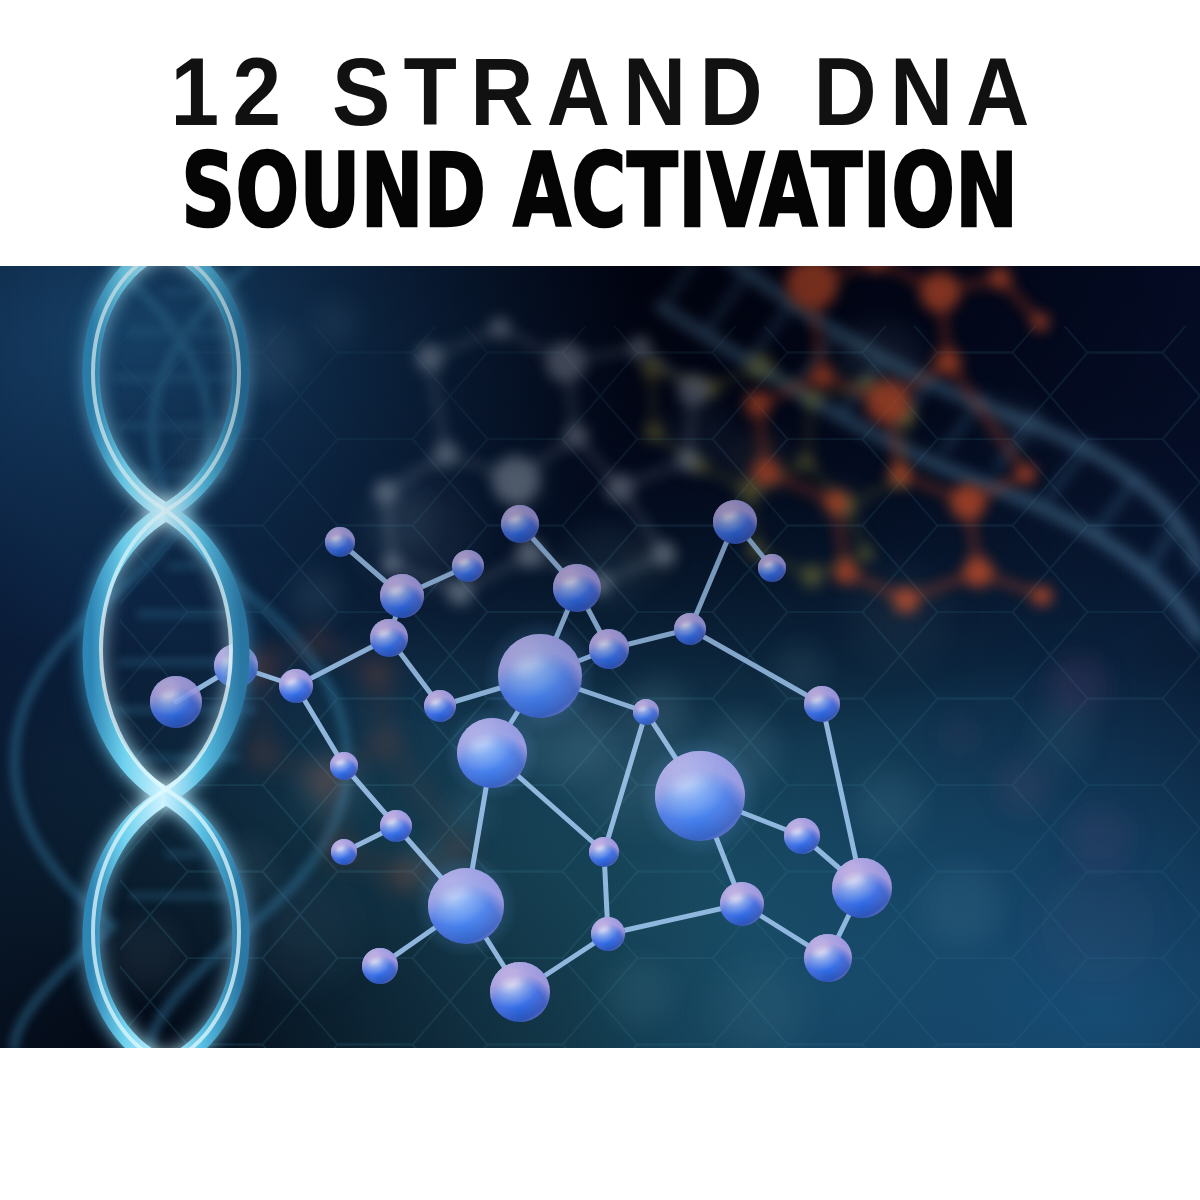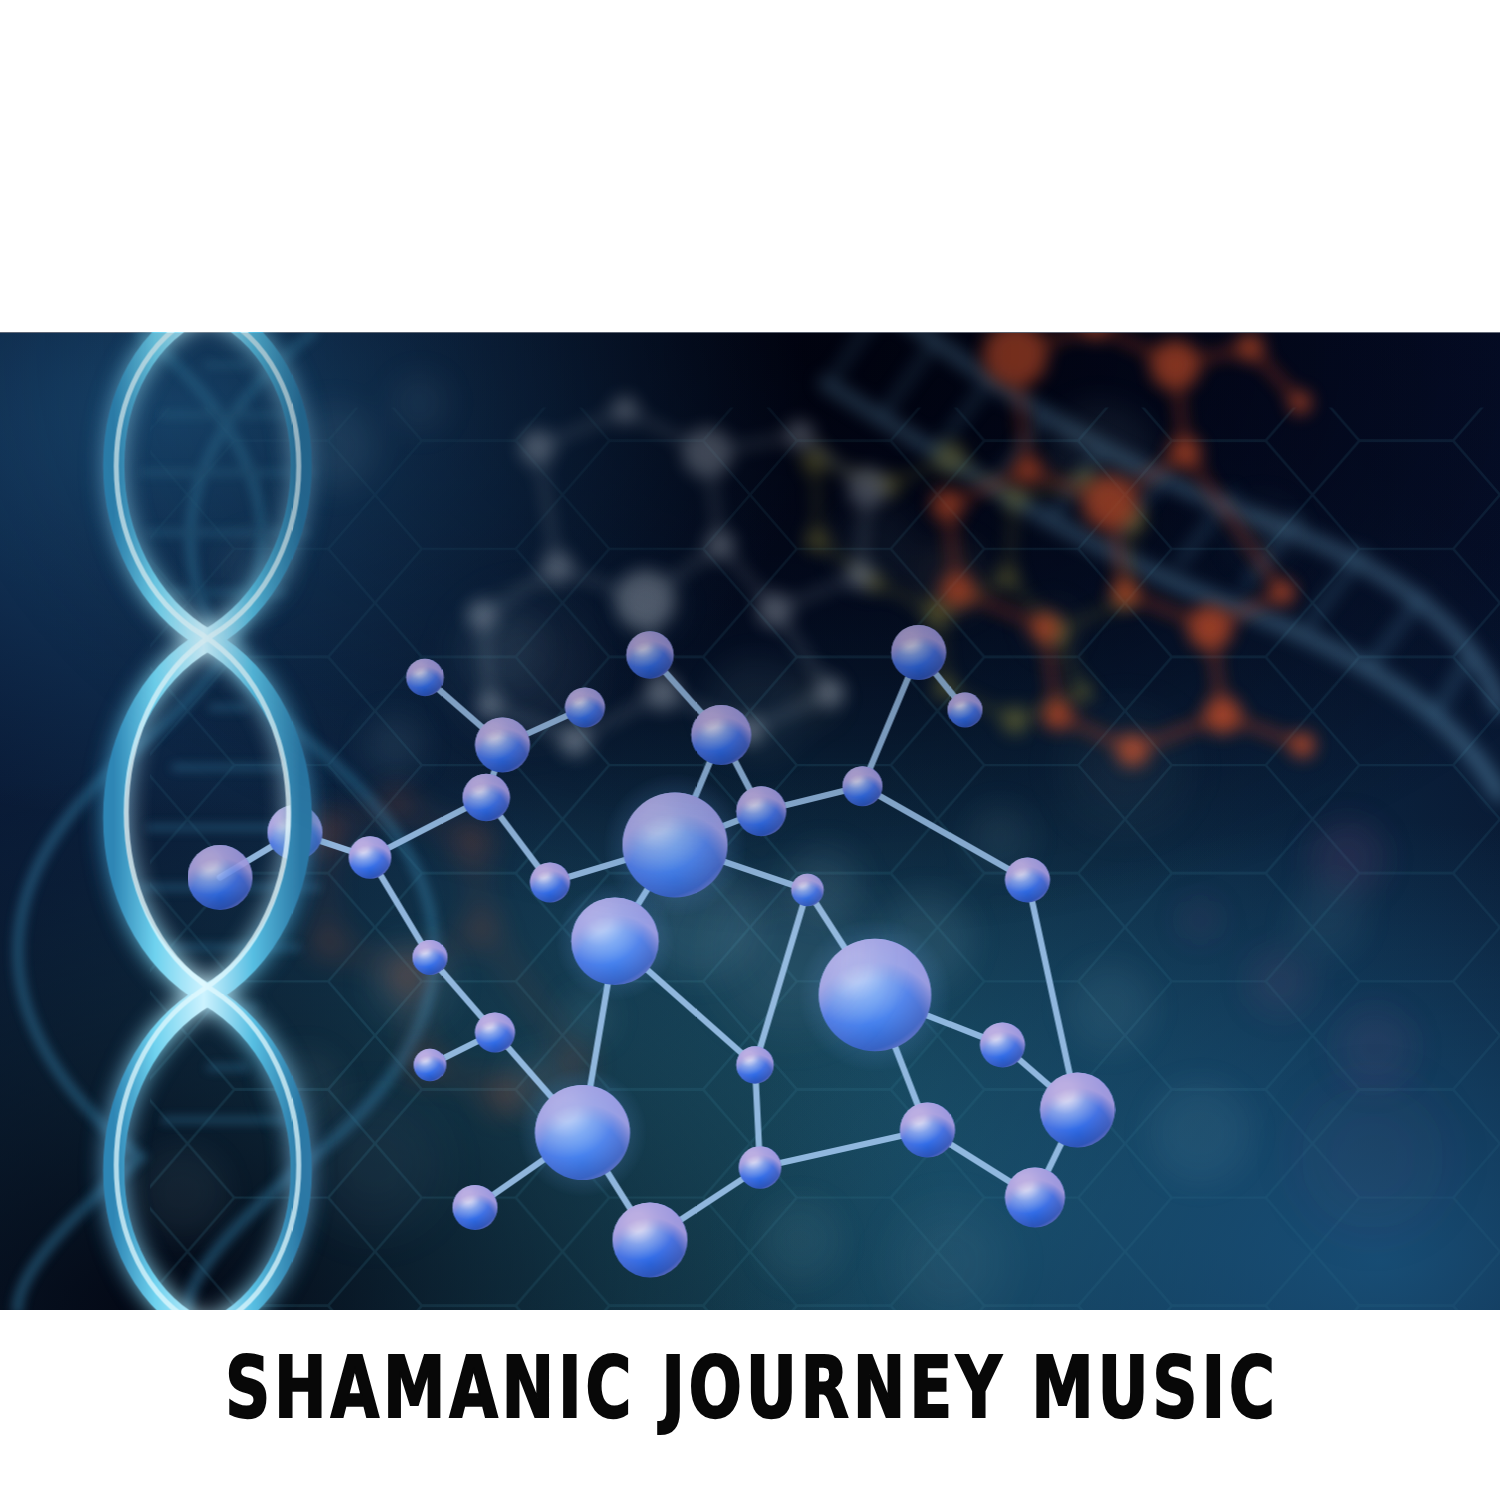--- a/index.html
+++ b/index.html
@@ -54,20 +54,24 @@
     position:absolute; left:0; top:266px; width:1200px; height:782px;
     overflow:hidden; background:#081226;
   }
   .art-svg{ position:absolute; left:0; top:0; width:1200px; height:782px; display:block; }
 </style>
 </head>
 <body>
 
 <div class="cover">
 
+  <div class="title-block">
+    <div class="title-line1">12 STRAND DNA</div>
+    <div class="title-line2">SOUND ACTIVATION</div>
+  </div>
 
   <div class="artwork">
     <svg class="art-svg" viewBox="0 0 1200 782" preserveAspectRatio="none">
       <defs>
 
         <radialGradient id="bgTeal" cx="0.30" cy="0.72" r="0.85">
           <stop offset="0%" stop-color="#2a7b8c"></stop>
           <stop offset="35%" stop-color="#1b5366"></stop>
           <stop offset="70%" stop-color="#0d2c46"></stop>
           <stop offset="100%" stop-color="#061028"></stop>
@@ -579,17 +583,14 @@
         <circle cx="1098" cy="660" r="58" fill="#7f3f70" opacity="0.07"></circle>
         <circle cx="760" cy="744" r="44" fill="#cfe8f4" opacity="0.05"></circle>
       </g>
 
       <g>
         <rect width="1200" height="782" fill="url(#bgDarkTopC)" opacity="0.45"></rect>
       </g>
     </svg>
   </div>
 
-  <div class="footer-block">
-    <div class="footer-text">SHAMANIC JOURNEY MUSIC</div>
-  </div>
 
 </div>
 
 </body></html>

